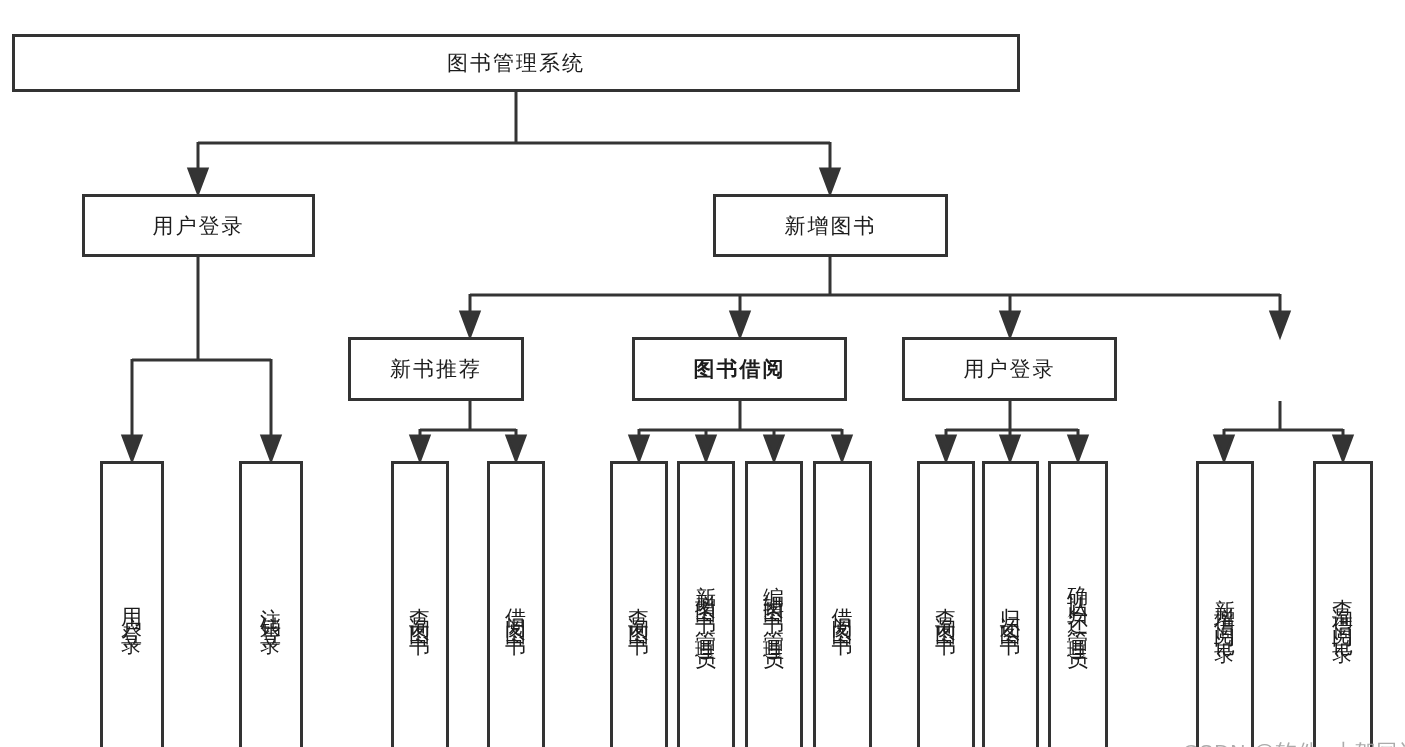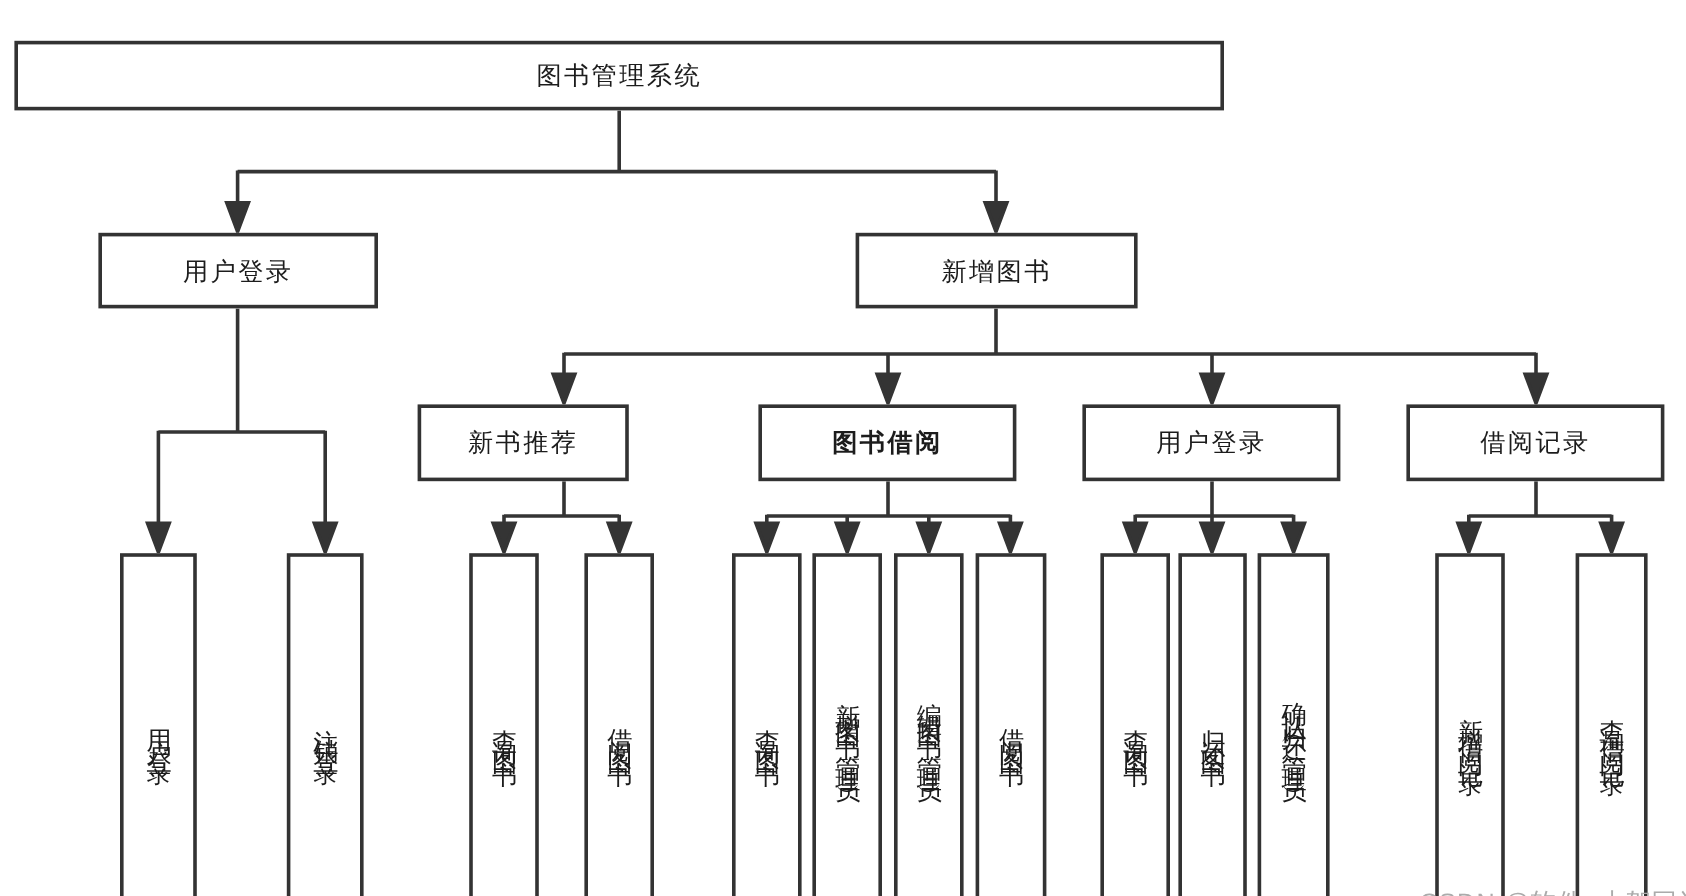--- a/index.html
+++ b/index.html
@@ -140,23 +140,20 @@
 
   <div class="box b-newbook">
     <span class="hlabel">新书推荐</span>
   </div>
   <div class="box b-borrow">
     <span class="hlabel">图书借阅</span>
   </div>
   <div class="box b-current">
     <span class="hlabel">用户登录</span>
   </div>
-  <div class="box b-records">
-    <span class="hlabel">借阅记录</span>
-  </div>
 
   <div class="box leaf b-userlogin">
     <span class="vlabel">用户登录</span>
   </div>
   <div class="box leaf b-logout">
     <span class="vlabel">注销登录</span>
   </div>
 
   <div class="box leaf b-nbquery">
     <span class="vlabel">查询图书</span>

